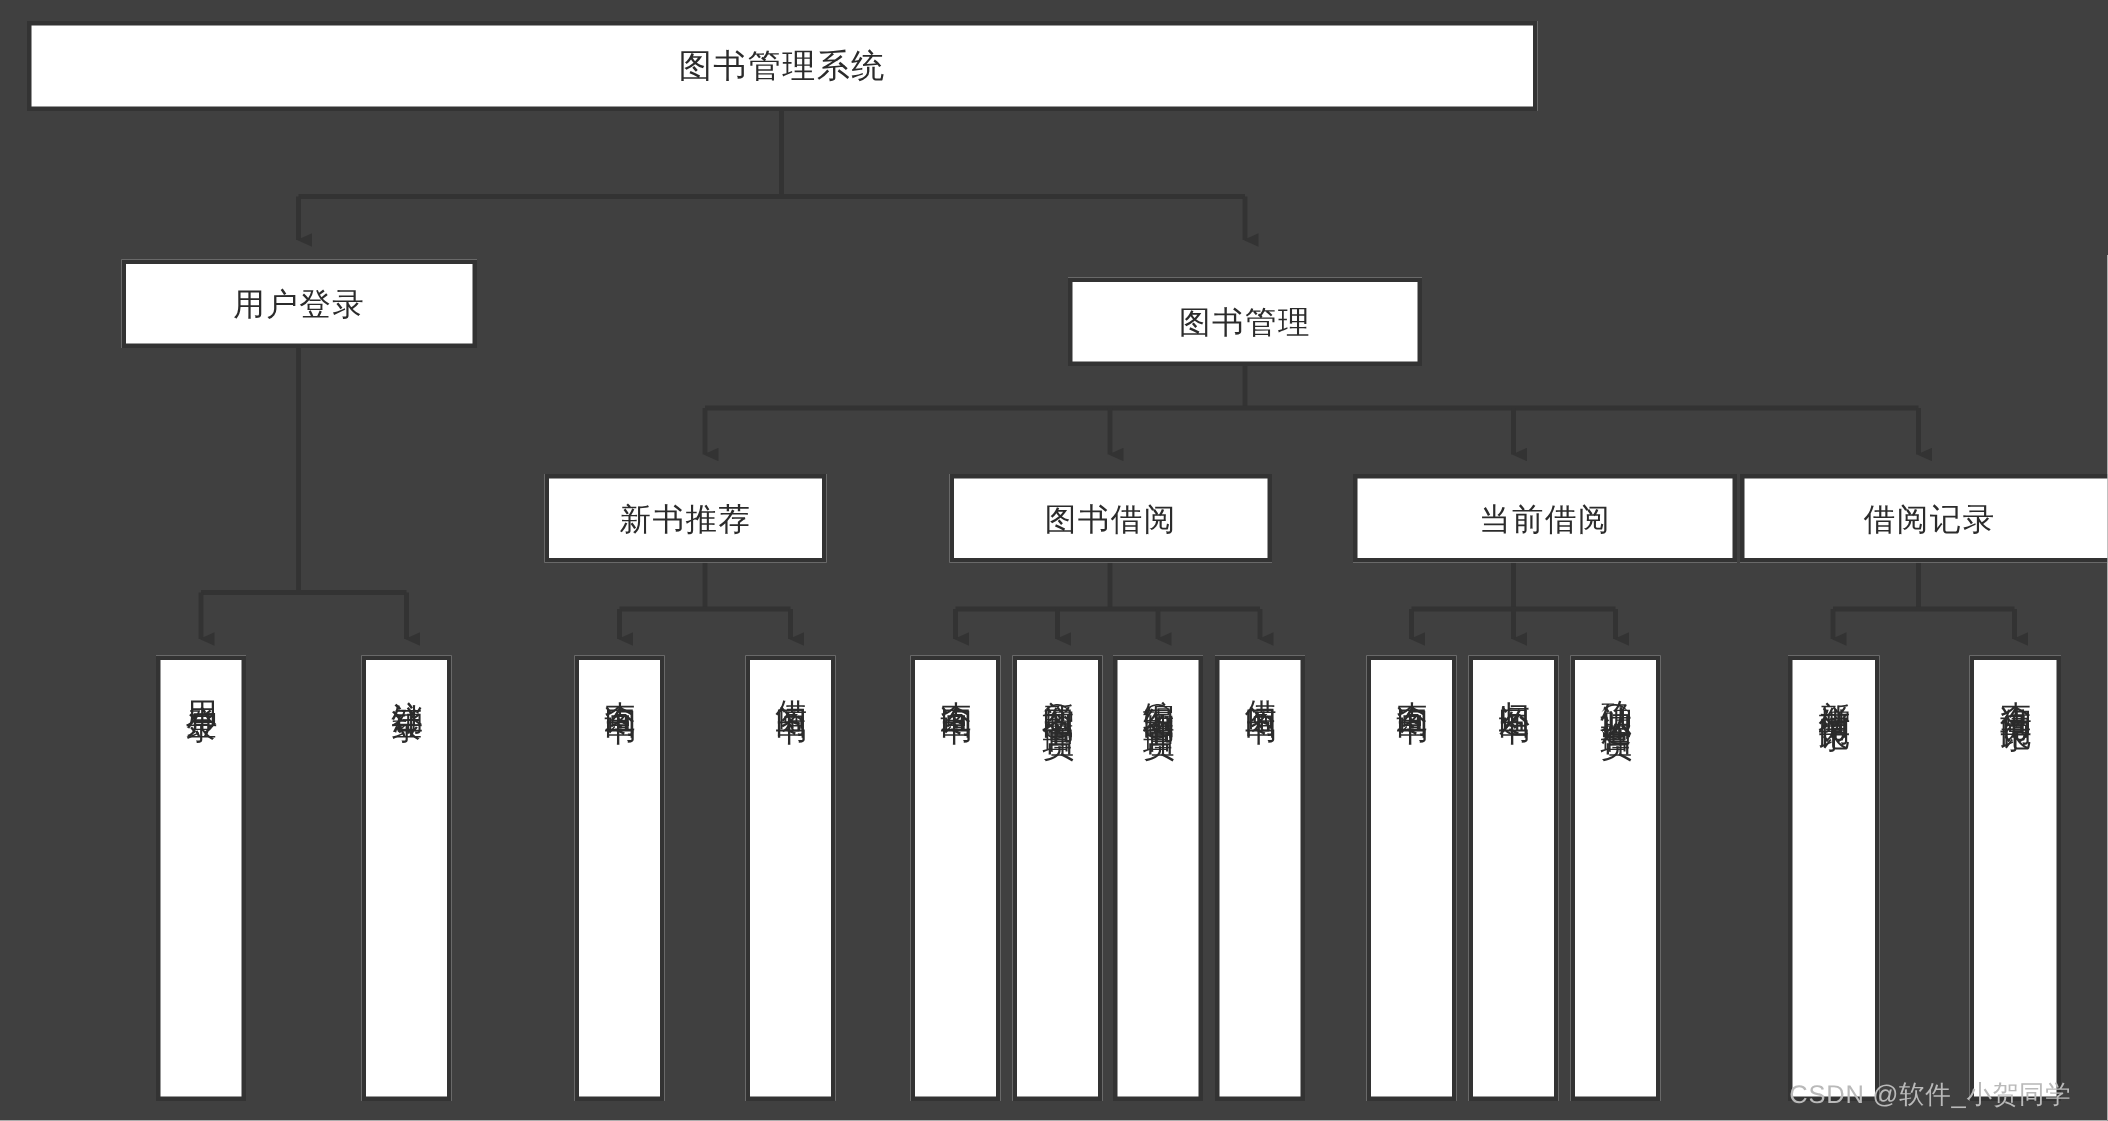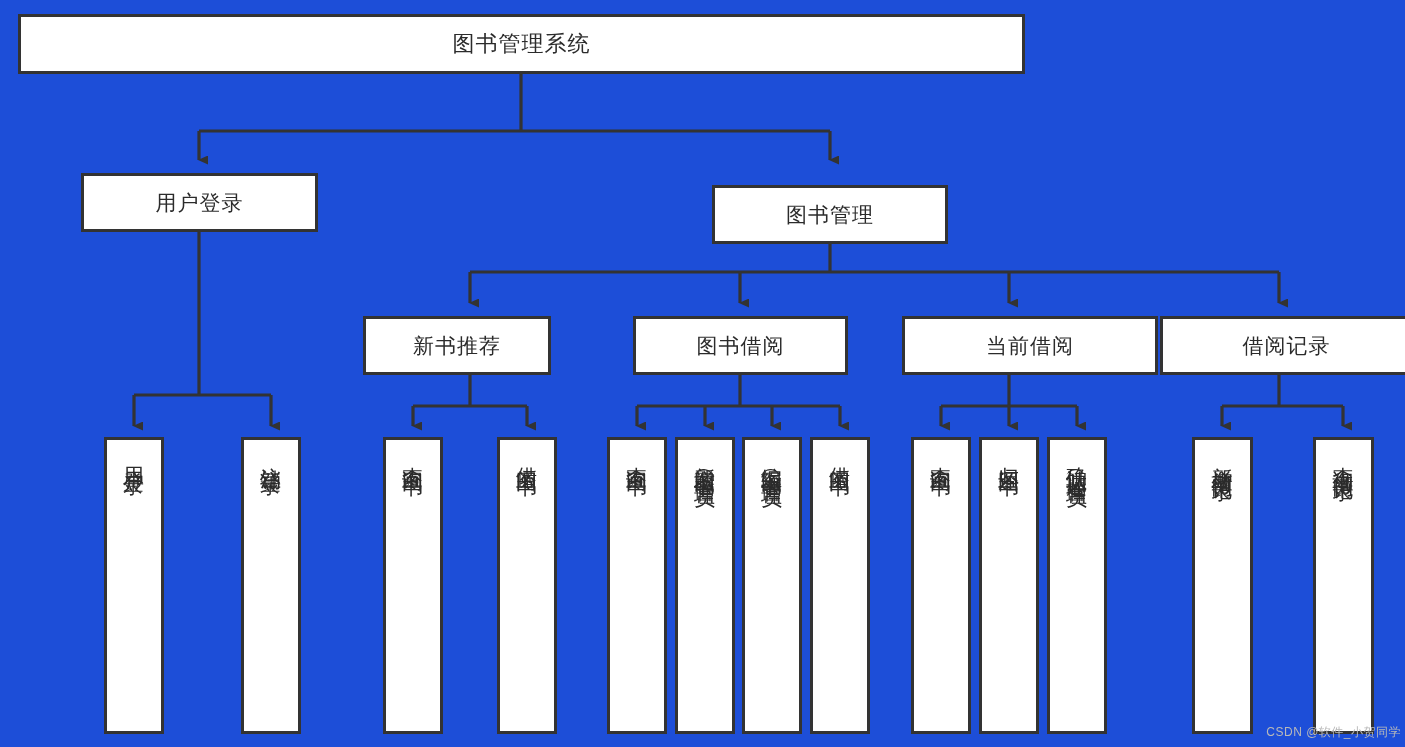--- a/index.html
+++ b/index.html
@@ -8,21 +8,21 @@
     padding: 0;
     background: #ffffff;
   }
   body {
     font-family: "Liberation Sans", "DejaVu Sans", sans-serif;
   }
   #canvas {
     position: relative;
     width: 1405px;
     height: 747px;
-    background: #1d4ed8;
+    background: #404040;
     overflow: hidden;
   }
   #edges {
     position: absolute;
     left: 0;
     top: 0;
     width: 1405px;
     height: 747px;
     pointer-events: none;
   }
@@ -58,23 +58,23 @@
     letter-spacing: 3px;
     line-height: 1.0;
     white-space: nowrap;
   }
   .htext {
     white-space: nowrap;
     letter-spacing: 1px;
   }
   #watermark {
     position: absolute;
-    right: 4px;
+    right: 24px;
     bottom: 6px;
-    font-size: 12px;
+    font-size: 17px;
     color: #b9b9b9;
     letter-spacing: 0.5px;
     z-index: 5;
     white-space: nowrap;
   }
 </style>
 </head>
 <body>
 
 <div id="canvas">

